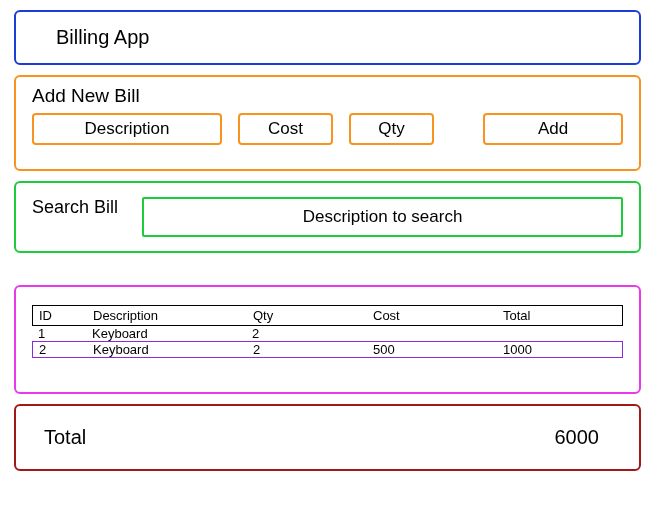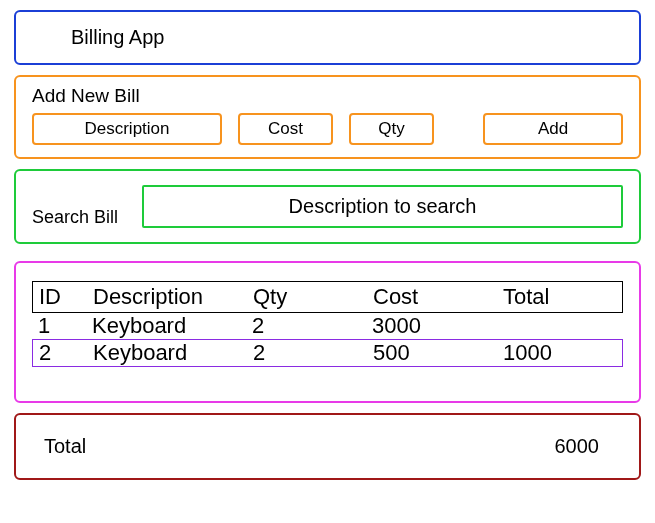--- a/index.html
+++ b/index.html
@@ -14,26 +14,26 @@
     }
     .panel {
       border: 2px solid;
       border-radius: 6px;
       padding: 10px 16px;
       margin-bottom: 10px;
       background: #fff;
     }
     .panel-header {
       border-color: #1b3fd6;
-      padding: 14px 16px 14px 55px;
+      padding: 14px 16px 14px 40px;
       font-size: 20px;
     }
     .panel-add {
       border-color: #f7931e;
-      padding: 8px 16px 12px 16px;
+      padding: 8px 16px 24px 16px;
     }
     .panel-add .title {
       margin-bottom: 6px;
       font-size: 19px;
     }
     .add-row { display: flex; gap: 16px; align-items: center; }
     .add-box {
       border: 2px solid #f7931e;
       border-radius: 4px;
       text-align: center;
@@ -41,44 +41,44 @@
       font-size: 17px;
       background: #fff;
     }
     .add-desc { flex: 0 0 190px; }
     .add-cost { flex: 0 0 95px; }
     .add-qty  { flex: 0 0 85px; }
     .add-btn  { flex: 0 0 140px; margin-left: auto; cursor: pointer; }
     .panel-search {
       border-color: #1ecb3a;
       display: flex;
-      align-items: flex-end;
+      align-items: flex-start;
       gap: 24px;
       padding: 14px 16px;
-      margin-bottom: 17px;
+      margin-bottom: 32px;
     }
     .search-box {
       flex: 1;
       border: 2px solid #1ecb3a;
       border-radius: 2px;
       padding: 8px 10px;
       text-align: center;
-      font-size: 20px;
+      font-size: 17px;
     }
     .panel-table {
       border-color: #e83ae8;
       padding: 18px 16px 34px 16px;
       margin-bottom: 10px;
     }
     .tbl { width: 100%; }
     .tbl-head, .tbl-row {
       display: grid;
       grid-template-columns: 54px 160px 120px 130px 90px;
       padding: 0 6px;
-      font-size: 22px;
+      font-size: 13px;
     }
     .tbl-head {
       border: 1.5px solid #000;
       padding: 2px 6px;
     }
     .row-highlight { border: 1.5px solid #8a2be2; }
     .panel-total {
       border-color: #a01818;
       display: flex;
       justify-content: space-between;
@@ -114,21 +114,20 @@
       <span>ID</span>
       <span>Description</span>
       <span>Qty</span>
       <span>Cost</span>
       <span>Total</span>
     </div>
     <div class="tbl-row">
       <span>1</span>
       <span>Keyboard</span>
       <span>2</span>
-      <span>3000</span>
     </div>
     <div class="tbl-row row-highlight">
       <span>2</span>
       <span>Keyboard</span>
       <span>2</span>
       <span>500</span>
       <span>1000</span>
     </div>
   </div>
 </div>

